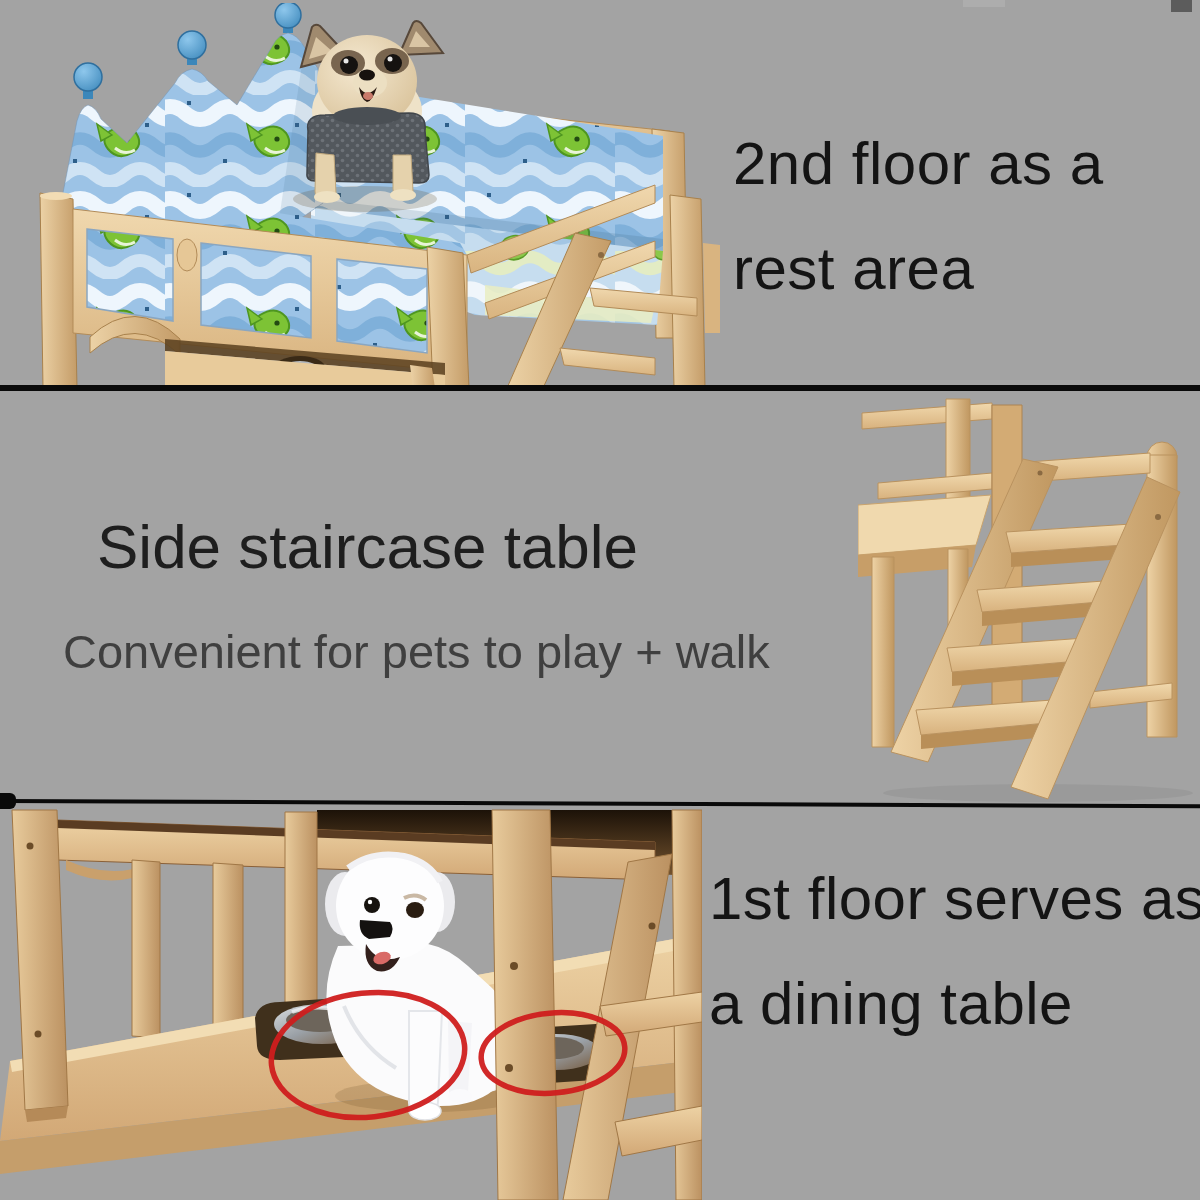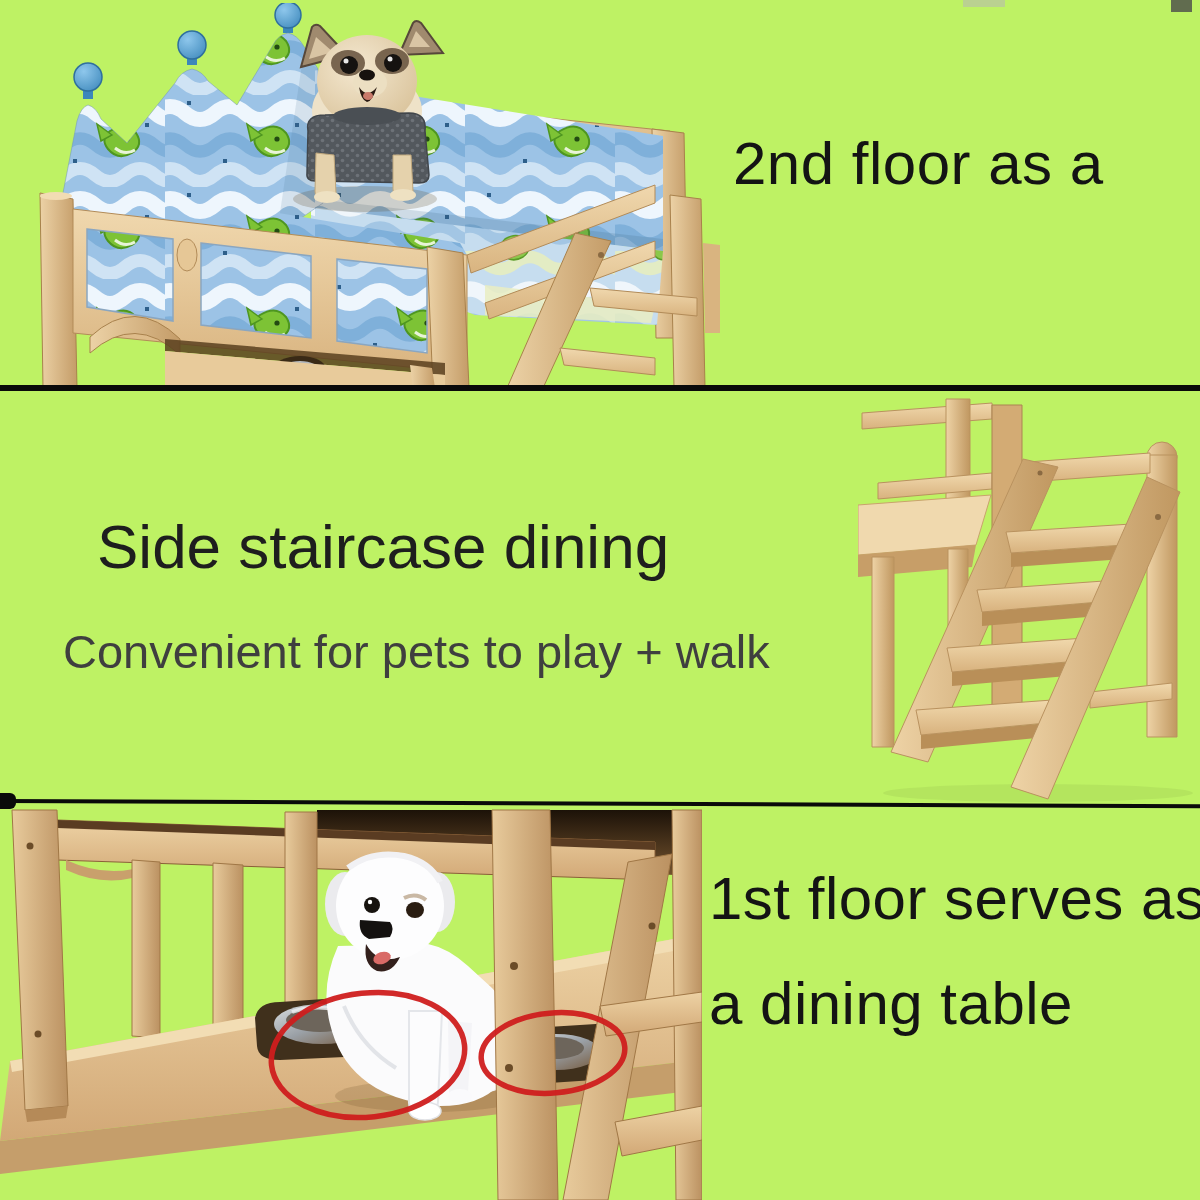--- a/index.html
+++ b/index.html
@@ -1,17 +1,17 @@
 <!DOCTYPE html>
 <html style="--caption-text: #141414; --title-text: #1e1e1e; --subtitle-text: #3f3f3f; --divider: #0a0a0a; --wood-light: #f0d8ae; --wood-mid: #d9b480; --wood-dark: #a8814c; --fabric-blue: #9cc3e6; --wave-white: #eef6fd; --wave-blue: #7fb0da; --fish-green: #7dc335; --finial-blue: #4f9fd4; --red-circle: #cf1d1d; --steel-bowl: #b9bdc2; --chihuahua-coat: #e5d3b3; --sweater-gray: #565b60; --white-dog-coat: #fbfbfc;"><head>
 <meta charset="utf-8">
 <style>
   html,body{margin:0;padding:0;background:#ffffff;}
   .canvas{
-    position:relative;width:1200px;height:1200px;background:#bef264;overflow:hidden;
+    position:relative;width:1200px;height:1200px;background:#a3a3a3;overflow:hidden;
     font-family:"Liberation Sans", sans-serif;
   }
   .photo{position:absolute;display:block;}
   #photo-bed{left:15px;top:3px;width:705px;height:385px;}
   #photo-stairs{left:858px;top:397px;width:342px;height:408px;}
   #photo-underbed{left:0px;top:806px;width:702px;height:394px;}
   .caption{position:absolute;color:var(--caption-text,#141414);font-size:60px;line-height:105px;letter-spacing:0.5px;white-space:nowrap;}
   .caption-top{left:733px;top:111px;}
   .caption-bottom{left:709px;top:846px;}
   .mid-title{position:absolute;left:97px;top:516px;font-size:62px;line-height:62px;color:var(--title-text,#1e1e1e);white-space:nowrap;}
@@ -167,28 +167,29 @@
       <polygon points="688,240 705,242 705,330 690,330" fill="#d9b480"></polygon>
       <polygon points="560,230 596,238 528,385 492,385" fill="url(#bw-woodH)" stroke="#a8814c" stroke-width="1"></polygon>
       <polygon points="575,285 682,295 682,313 579,303" fill="url(#bw-wood)" stroke="#b28b58" stroke-width="1"></polygon>
       <polygon points="545,345 640,355 640,372 549,362" fill="url(#bw-wood)" stroke="#b28b58" stroke-width="1"></polygon>
       <circle cx="586" cy="252" r="3" fill="#8a6a42"></circle>
     </g>
   </svg>
 
   <div class="caption caption-top">
     <div>2nd floor as a</div>
+    <div>rest area</div>
   </div>
 
   <div class="artifact artifact-1"></div>
   <div class="artifact artifact-2"></div>
 
   <div class="divider divider-1"></div>
 
-  <div class="mid-title">Side staircase dining</div>
+  <div class="mid-title">Side staircase table</div>
   <div class="mid-sub">Convenient for pets to play + walk</div>
 
   <svg id="photo-stairs" class="photo" viewBox="0 0 342 408">
     <defs>
       <linearGradient id="sw-wood" x1="0" y1="0" x2="0" y2="1">
         <stop offset="0" stop-color="#f1d9ad"></stop>
           <stop offset="1" stop-color="#d8b27e"></stop>
       </linearGradient>
       <linearGradient id="sw-woodH" x1="0" y1="0" x2="1" y2="0">
         <stop offset="0" stop-color="#eed3a6"></stop>

